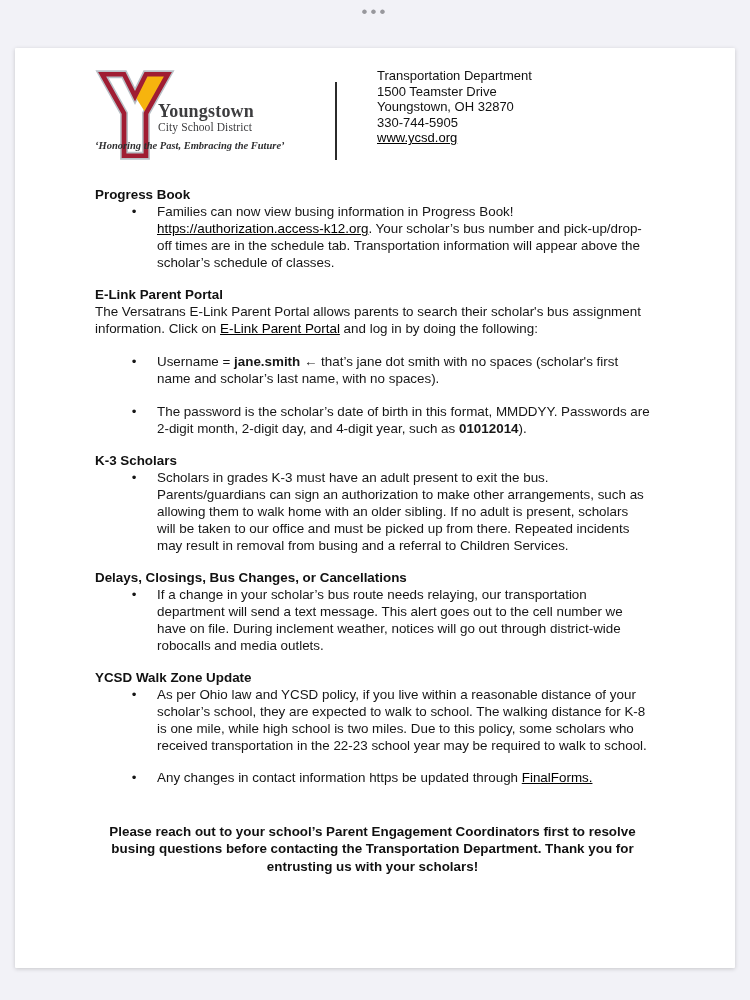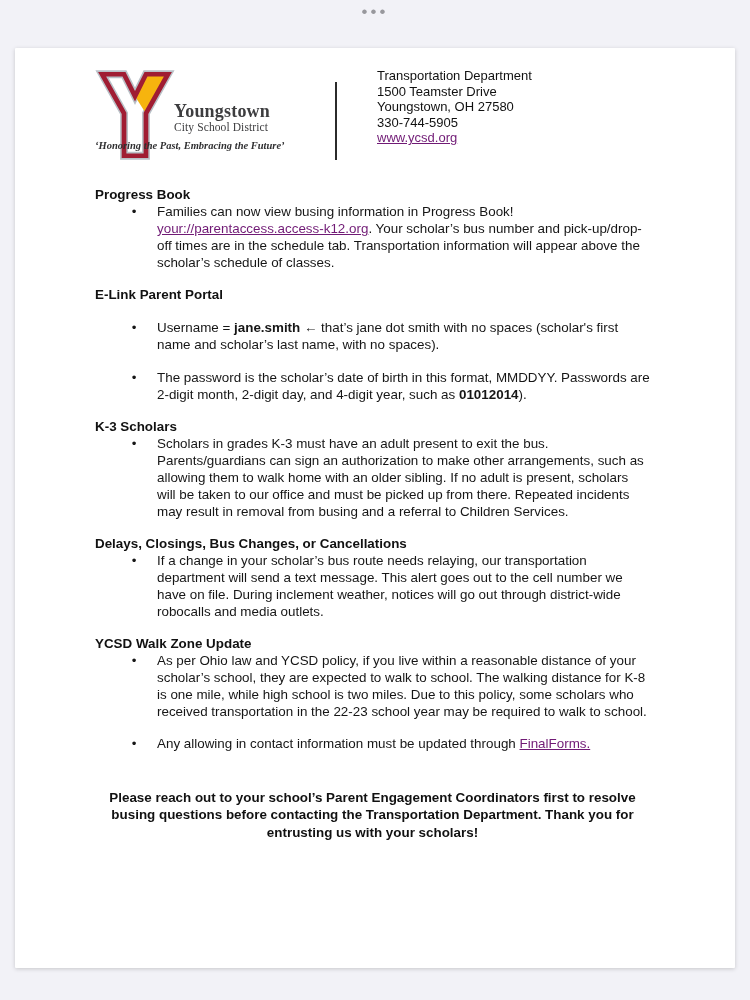--- a/index.html
+++ b/index.html
@@ -26,21 +26,21 @@
     box-shadow:0 1px 4px rgba(0,0,0,0.18);
     border-radius:1px;
     padding:20px 85px 0 80px;
     overflow:hidden;
   }
 
   
   .header { display:flex; align-items:flex-start; margin-bottom:22px; }
   .logo { position:relative; width:212px; height:96px; flex:0 0 212px; }
   .logo-y { position:absolute; left:0; top:0; }
-  .logo-name { position:absolute; left:79px; top:34px; font-family:"Liberation Serif","DejaVu Serif",serif; color:#3d3d3f; }
+  .logo-name { position:absolute; left:63px; top:34px; font-family:"Liberation Serif","DejaVu Serif",serif; color:#3d3d3f; }
   .logo-name .nm { font-size:18px; font-weight:bold; letter-spacing:0.2px; line-height:19px; }
   .logo-name .sub { font-size:11.5px; font-weight:normal; line-height:13px; letter-spacing:0.1px; }
   .logo-tagline {
     position:absolute; left:0; top:72px; white-space:nowrap;
     font-family:"Liberation Serif","DejaVu Serif",serif;
     font-style:italic; font-weight:bold; font-size:10.5px; color:#2f2f31;
   }
   .header-divider { width:2px; height:78px; background:#2b2b2b; margin:14px 40px 0 28px; flex:0 0 2px; }
   .contact { font-size:13px; line-height:15.6px; color:#111; }
   .contact .line { white-space:nowrap; }
@@ -48,21 +48,21 @@
   
   .doc-body { font-size:13.4px; line-height:17px; color:#161616; }
   .section { margin-bottom:15px; }
   h3.sec-heading { margin:0; font-size:13.4px; line-height:17px; font-weight:bold; color:#111; }
   .para { margin:0; }
   .bullet { display:flex; }
   .bullet.spaced { margin-top:16px; }
   .bullet .marker { flex:0 0 18px; margin-left:30px; text-align:center; }
   .bullet .btext { flex:1; padding-left:14px; }
   .b { font-weight:bold; }
-  a.link { color:#701a75; text-decoration:underline; cursor:pointer; }
+  a.link { color:#000000; text-decoration:underline; cursor:pointer; }
   .closing {
     margin:37px auto 0;
     max-width:548px;
     text-align:center;
     font-weight:bold;
     font-size:13.4px;
     line-height:17.4px;
     color:#111;
   }
 </style>
@@ -87,38 +87,39 @@
           <div class="sub">City School District</div>
         </div>
         <div class="logo-tagline">‘Honoring the Past, Embracing the Future’</div>
       </div>
 
       <div class="header-divider"></div>
 
       <div class="contact">
         <div class="line">Transportation Department</div>
         <div class="line">1500 Teamster Drive</div>
-        <div class="line">Youngstown, OH 27580</div>
+        <div class="line">Youngstown, OH 32870</div>
         <div class="line">330-744-5905</div>
         <div class="line"><a class="link">www.ycsd.org</a></div>
       </div>
     </div>
 
     <div class="doc-body">
 
       <div class="section">
         <h3 class="sec-heading">Progress Book</h3>
         <div class="bullet">
           <span class="marker">•</span>
-          <span class="btext"><span>Families can now view busing information in Progress Book! </span><a class="link">your://parentaccess.access-k12.org</a><span>. Your scholar’s bus number and pick-up/drop-off times are in the schedule tab. Transportation information will appear above the scholar’s schedule of classes.</span></span>
+          <span class="btext"><span>Families can now view busing information in Progress Book! </span><a class="link">https://authorization.access-k12.org</a><span>. Your scholar’s bus number and pick-up/drop-off times are in the schedule tab. Transportation information will appear above the scholar’s schedule of classes.</span></span>
         </div>
       </div>
 
       <div class="section">
         <h3 class="sec-heading">E-Link Parent Portal</h3>
+        <p class="para"><span>The Versatrans E-Link Parent Portal allows parents to search their scholar's bus assignment information. Click on </span><a class="link">E-Link Parent Portal</a><span> and log in by doing the following:</span></p>
         <div class="bullet spaced">
           <span class="marker">•</span>
           <span class="btext"><span>Username = </span><span class="b">jane.smith</span><span> ← that’s jane dot smith with no spaces (scholar's first name and scholar’s last name, with no spaces).</span></span>
         </div>
         <div class="bullet spaced">
           <span class="marker">•</span>
           <span class="btext"><span>The password is the scholar’s date of birth in this format, MMDDYY. Passwords are 2-digit month, 2-digit day, and 4-digit year, such as </span><span class="b">01012014</span><span>).</span></span>
         </div>
       </div>
 
@@ -142,21 +143,21 @@
         <h3 class="sec-heading">YCSD Walk Zone Update</h3>
         <div class="bullet">
           <span class="marker">•</span>
           <span class="btext"><span>As per Ohio law and YCSD policy, if you live within a reasonable distance of your scholar’s school, they are expected to walk to school. The walking distance for K-8 is one mile, while high school is two miles. Due to this policy, some scholars who received transportation in the 22-23 school year may be required to walk to school.</span></span>
         </div>
       </div>
 
       <div class="section">
         <div class="bullet">
           <span class="marker">•</span>
-          <span class="btext"><span>Any allowing in contact information must be updated through </span><a class="link">FinalForms.</a></span>
+          <span class="btext"><span>Any changes in contact information https be updated through </span><a class="link">FinalForms.</a></span>
         </div>
       </div>
 
       <div class="closing">Please reach out to your school’s Parent Engagement Coordinators first to resolve busing questions before contacting the Transportation Department. Thank you for entrusting us with your scholars!</div>
 
     </div>
   </div>
 </div>
 
 </body></html>

